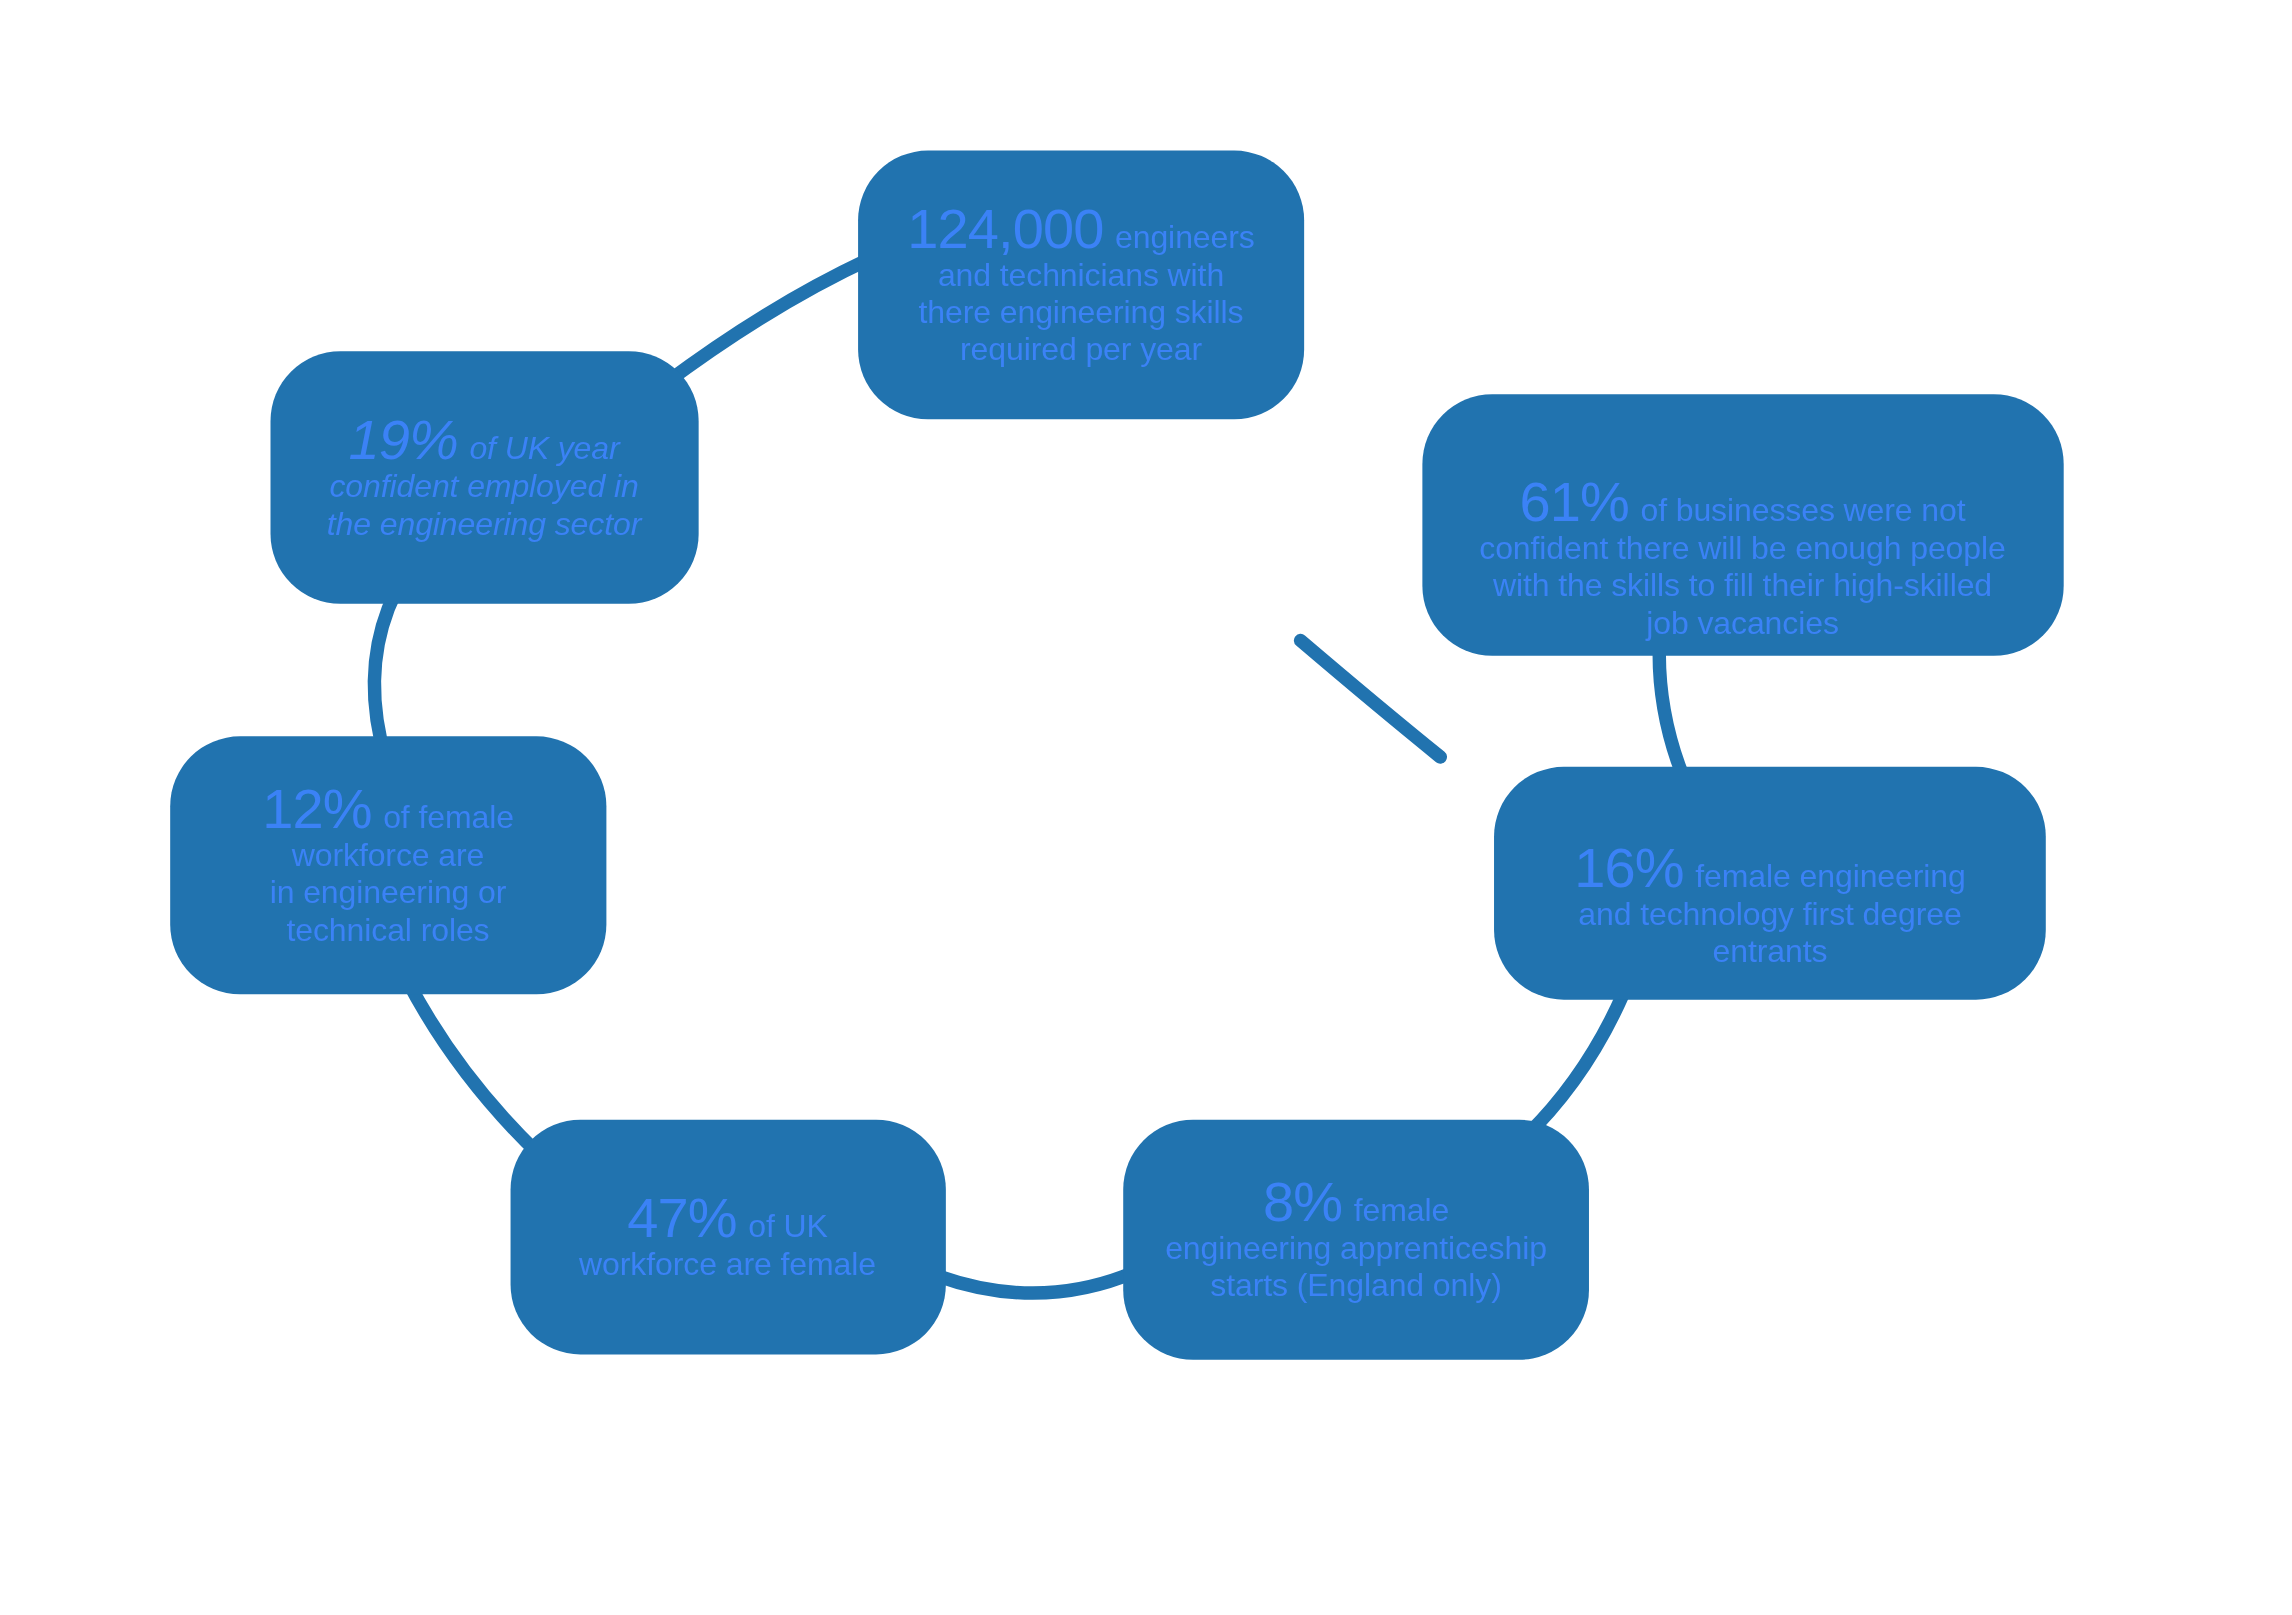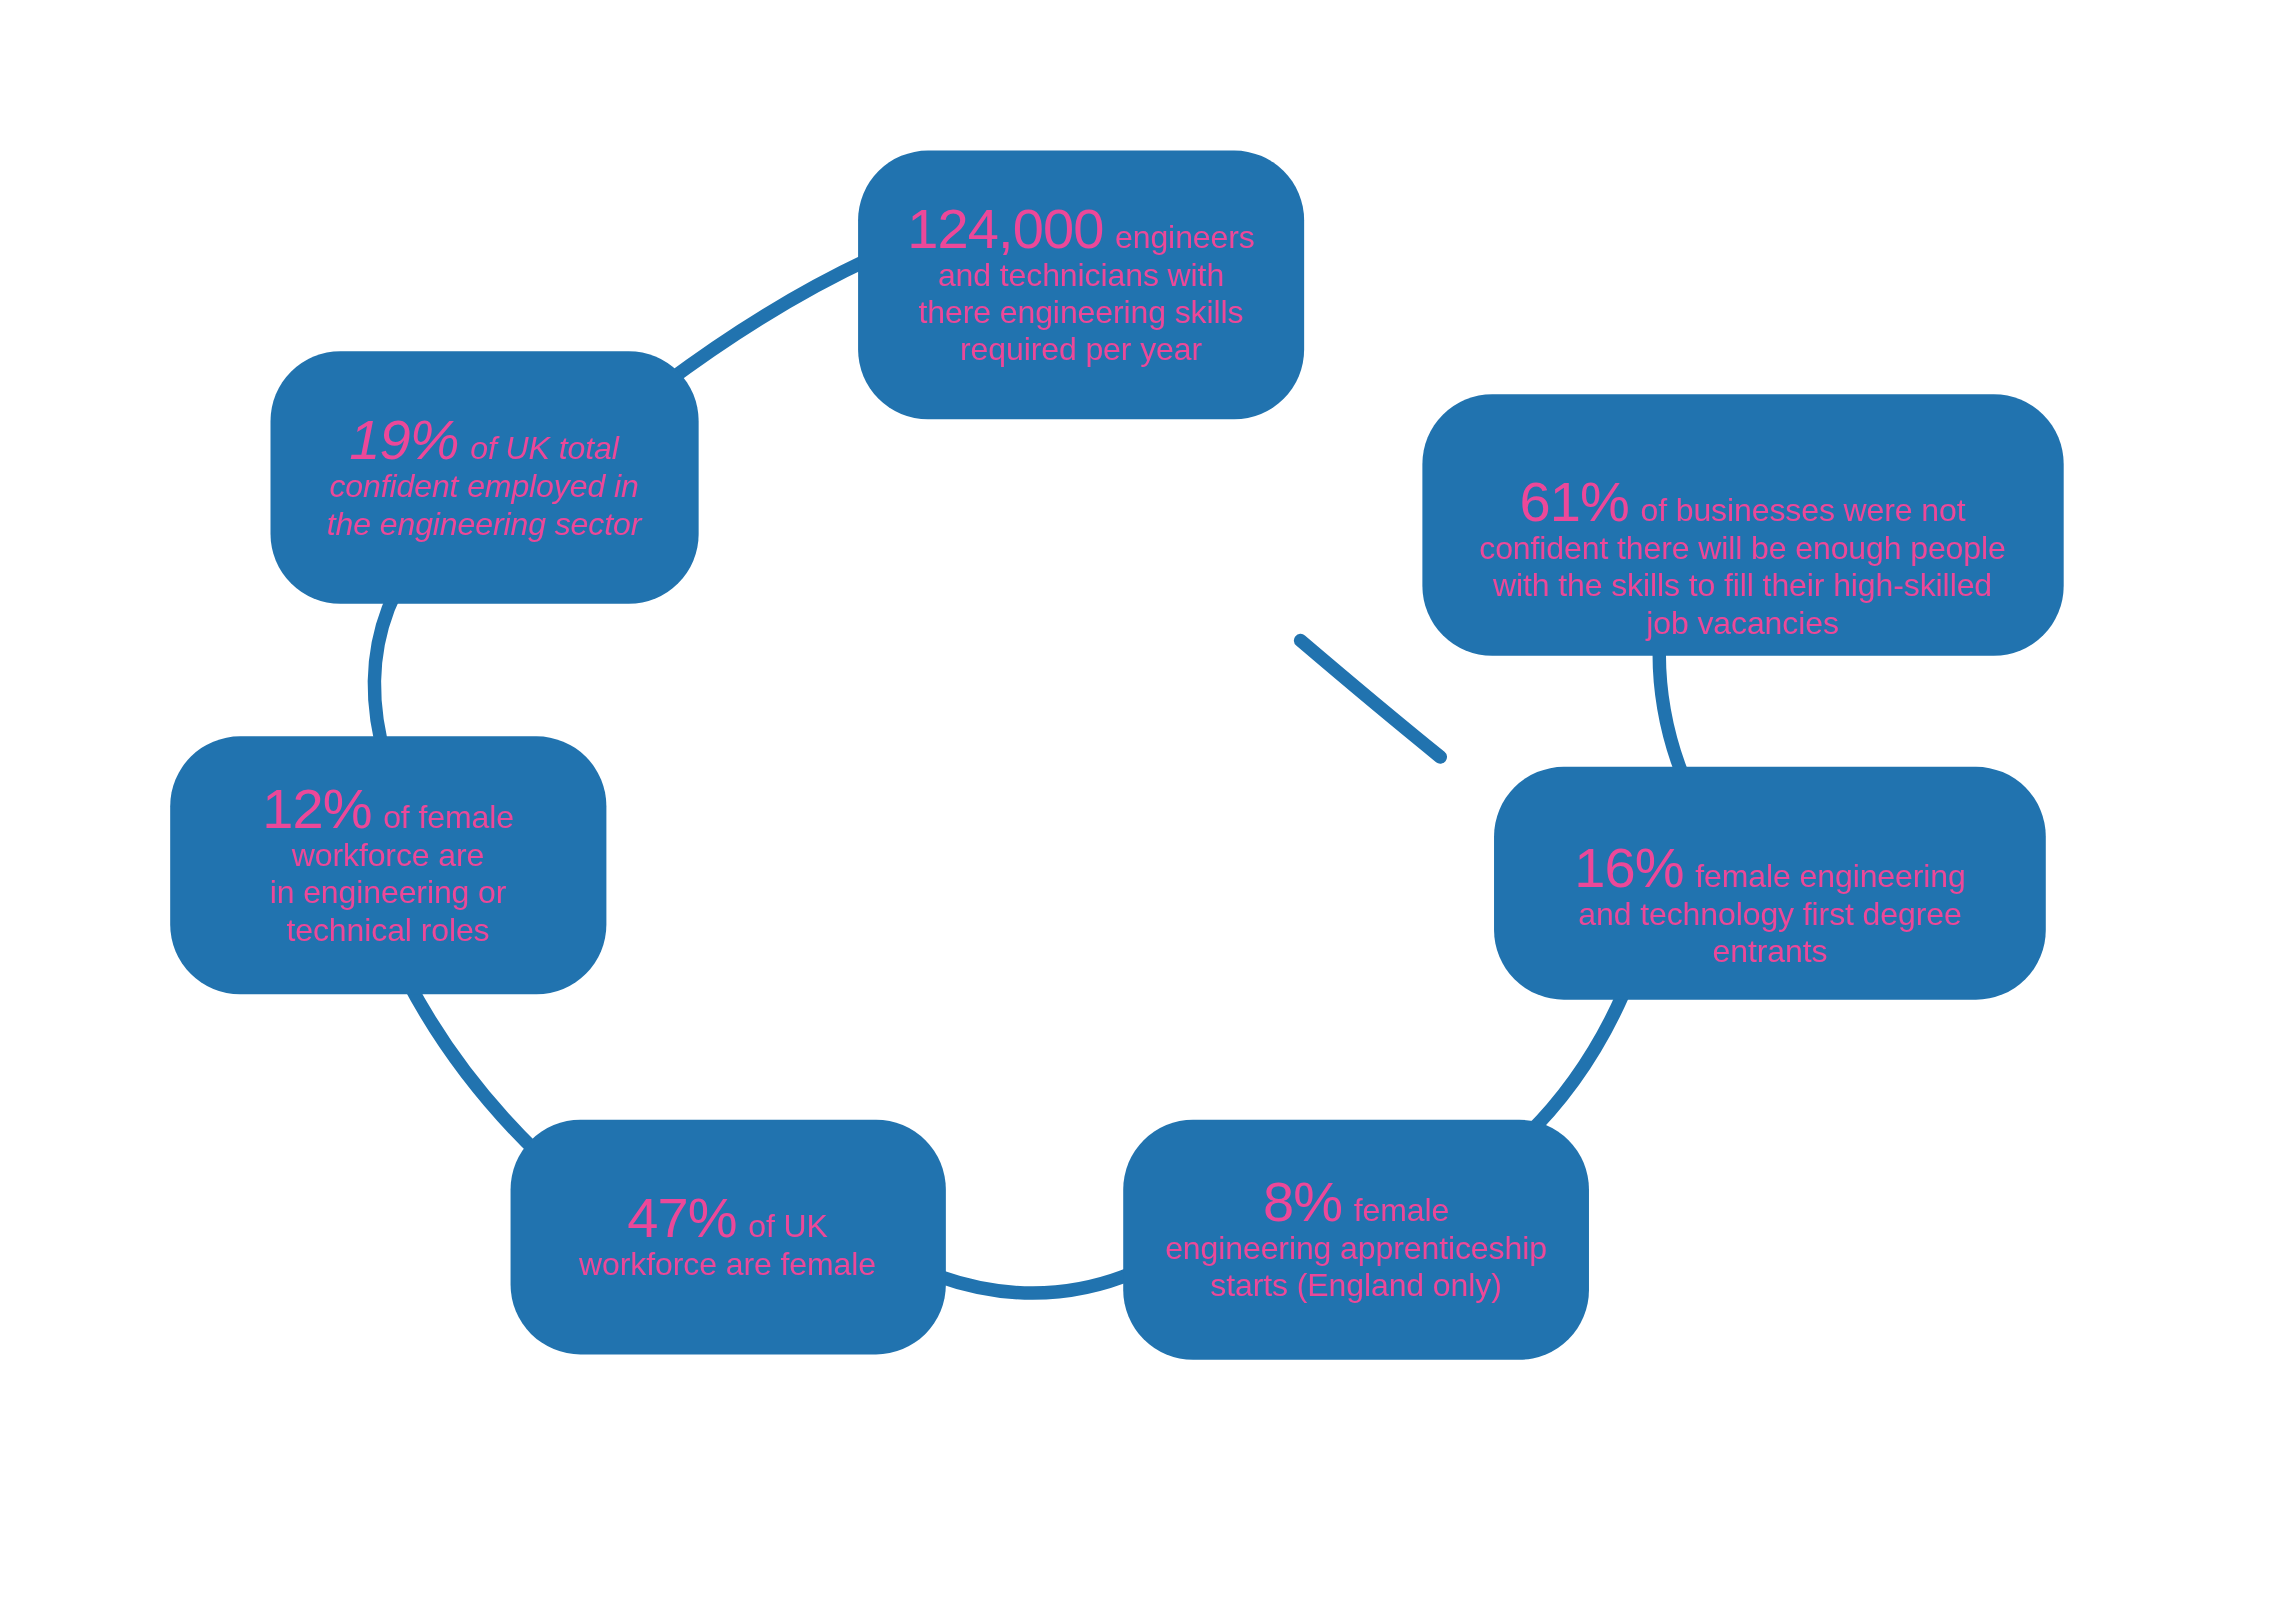--- a/index.html
+++ b/index.html
@@ -27,21 +27,21 @@
     width: 2293px;
     height: 1616px;
   }
   .node-text {
     position: absolute;
     box-sizing: border-box;
     display: flex;
     flex-direction: column;
     align-items: center;
     justify-content: center;
-    color: #ec4899;
+    color: #3b82f6;
     text-align: center;
     line-height: 1.16;
     font-family: "Liberation Sans", sans-serif;
     font-size: 32px;
     letter-spacing: -0.1px;
     pointer-events: none;
   }
   .node-text .line {
     display: block;
     white-space: nowrap;
@@ -146,20 +146,20 @@
       <span>of female</span>
     </span>
     <span class="line">workforce are</span>
     <span class="line">in engineering or</span>
     <span class="line">technical roles</span>
   </div>
 
   <div class="node-text" style="left:270px; top:351px; width:428px; height:253px;font-style:italic;">
     <span class="lead-line">
       <span class="big">19%</span>
-      <span>of UK total</span>
+      <span>of UK year</span>
     </span>
     <span class="line">confident employed in</span>
     <span class="line">the engineering sector</span>
   </div>
 
 </div>
 
 
 </body></html>

